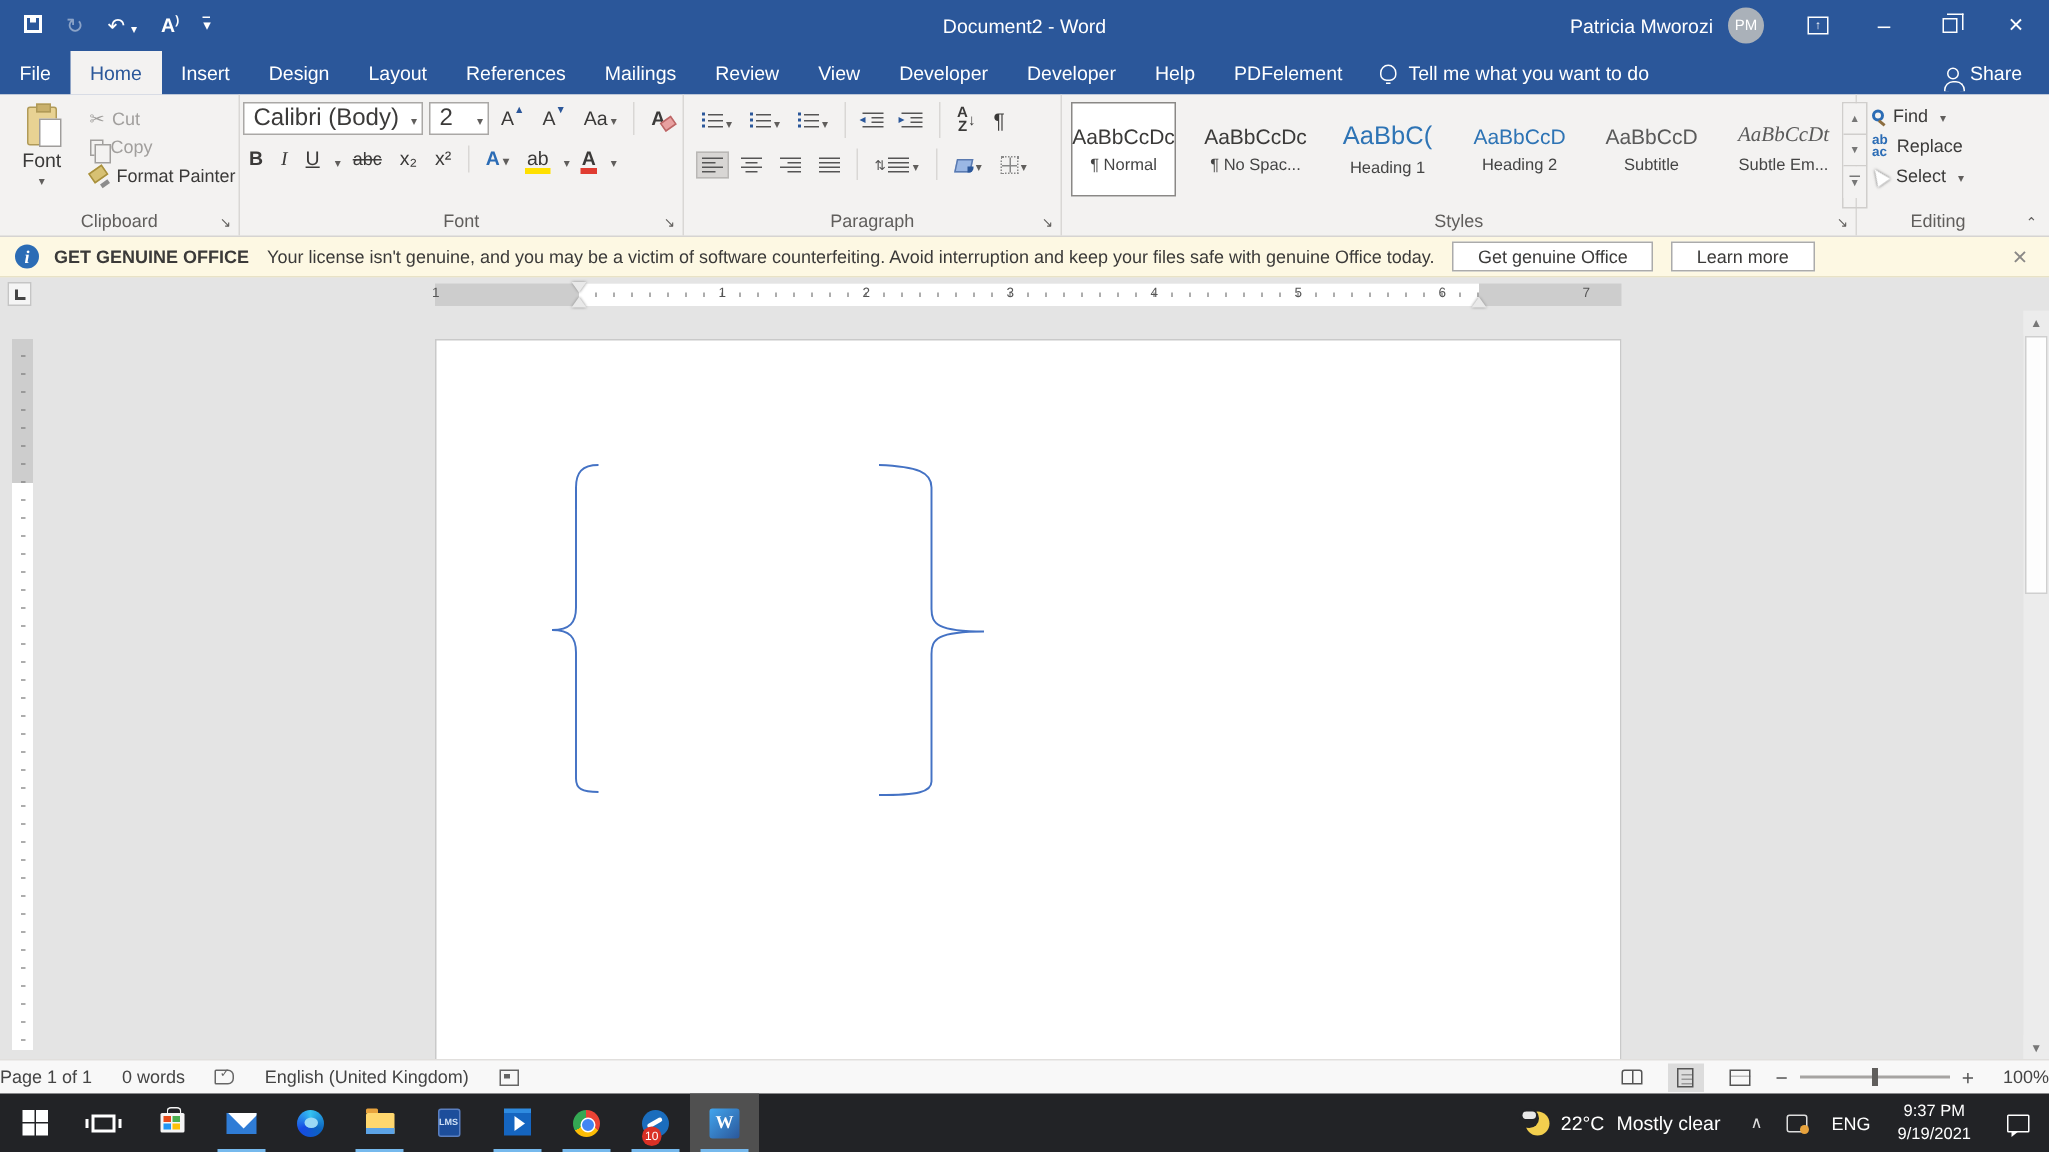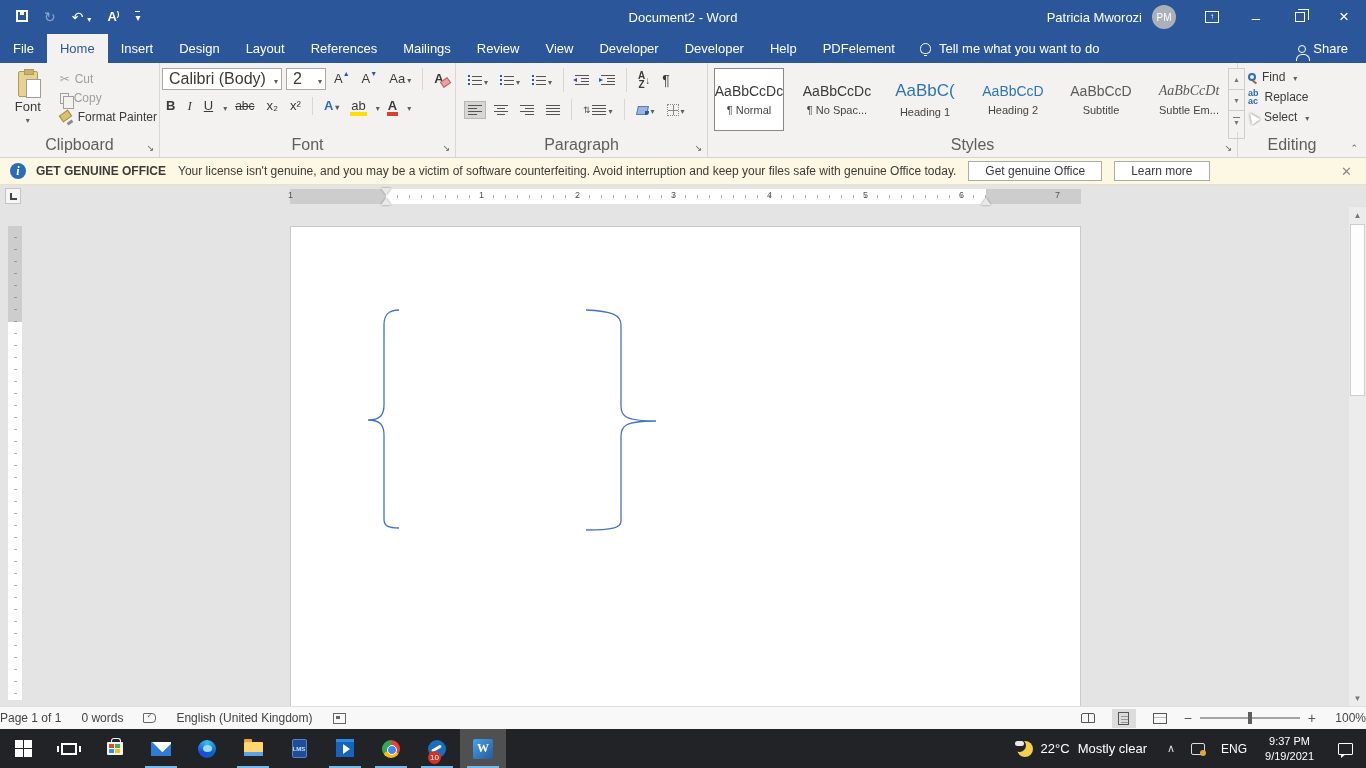--- a/index.html
+++ b/index.html
@@ -33,21 +33,21 @@
   .tellme { display:flex; align-items:center; gap:8px; padding:0 12px; cursor:pointer; }
   .ic-bulb { width:11px; height:11px; border:1px solid #fff; border-radius:50% 50% 40% 40%; position:relative; }
   .ic-bulb::after { content:""; position:absolute; bottom:-3px; left:3px; width:3px; height:2px; border-bottom:1px solid #fff; }
   .share { margin-left:auto; display:flex; align-items:center; gap:7px; padding:0 18px; cursor:pointer; }
   .ic-person { width:8px; height:8px; border:1px solid #fff; border-radius:50%; position:relative; }
   .ic-person::after { content:""; position:absolute; top:8px; left:-3px; width:12px; height:6px; border:1px solid #fff; border-bottom:none; border-radius:6px 6px 0 0; }
 
   
   .ribbon { height:95px; background:#f3f2f1; border-bottom:1px solid #d6d4d2; display:flex; flex:0 0 auto; position:relative; color:#3b3a39; }
   .rgroup { position:relative; padding:5px 2px 18px 2px; border-right:1px solid #d9d7d5; display:flex; }
-  .glabel { position:absolute; bottom:3px; left:0; right:0; text-align:center; font-size:16px; color:#605e5c; }
+  .glabel { position:absolute; bottom:3px; left:0; right:0; text-align:center; font-size:12px; color:#605e5c; }
   .launcher { position:absolute; bottom:4px; right:5px; font-size:9px; color:#605e5c; cursor:pointer; line-height:1; }
   .chev::after { content:"▾"; font-size:8px; color:#605e5c; margin-left:2px; }
 
   
   .g-clip { width:160px; }
   .paste { width:56px; display:flex; flex-direction:column; align-items:center; gap:2px; cursor:pointer; padding-top:3px; }
   .ic-clipboard { width:20px; height:26px; background:#e8d293; border:1px solid #b09a58; border-radius:2px; position:relative; }
   .ic-clipboard::before { content:""; position:absolute; top:-3px; left:5px; width:8px; height:4px; background:#c9b06b; border:1px solid #b09a58; }
   .ic-clipboard::after { content:""; position:absolute; right:-4px; bottom:-2px; width:13px; height:17px; background:#fff; border:1px solid #9f9d9b; }
   .clip-col { display:flex; flex-direction:column; justify-content:flex-start; gap:5px; padding:4px 0 0 6px; font-size:12px; }

